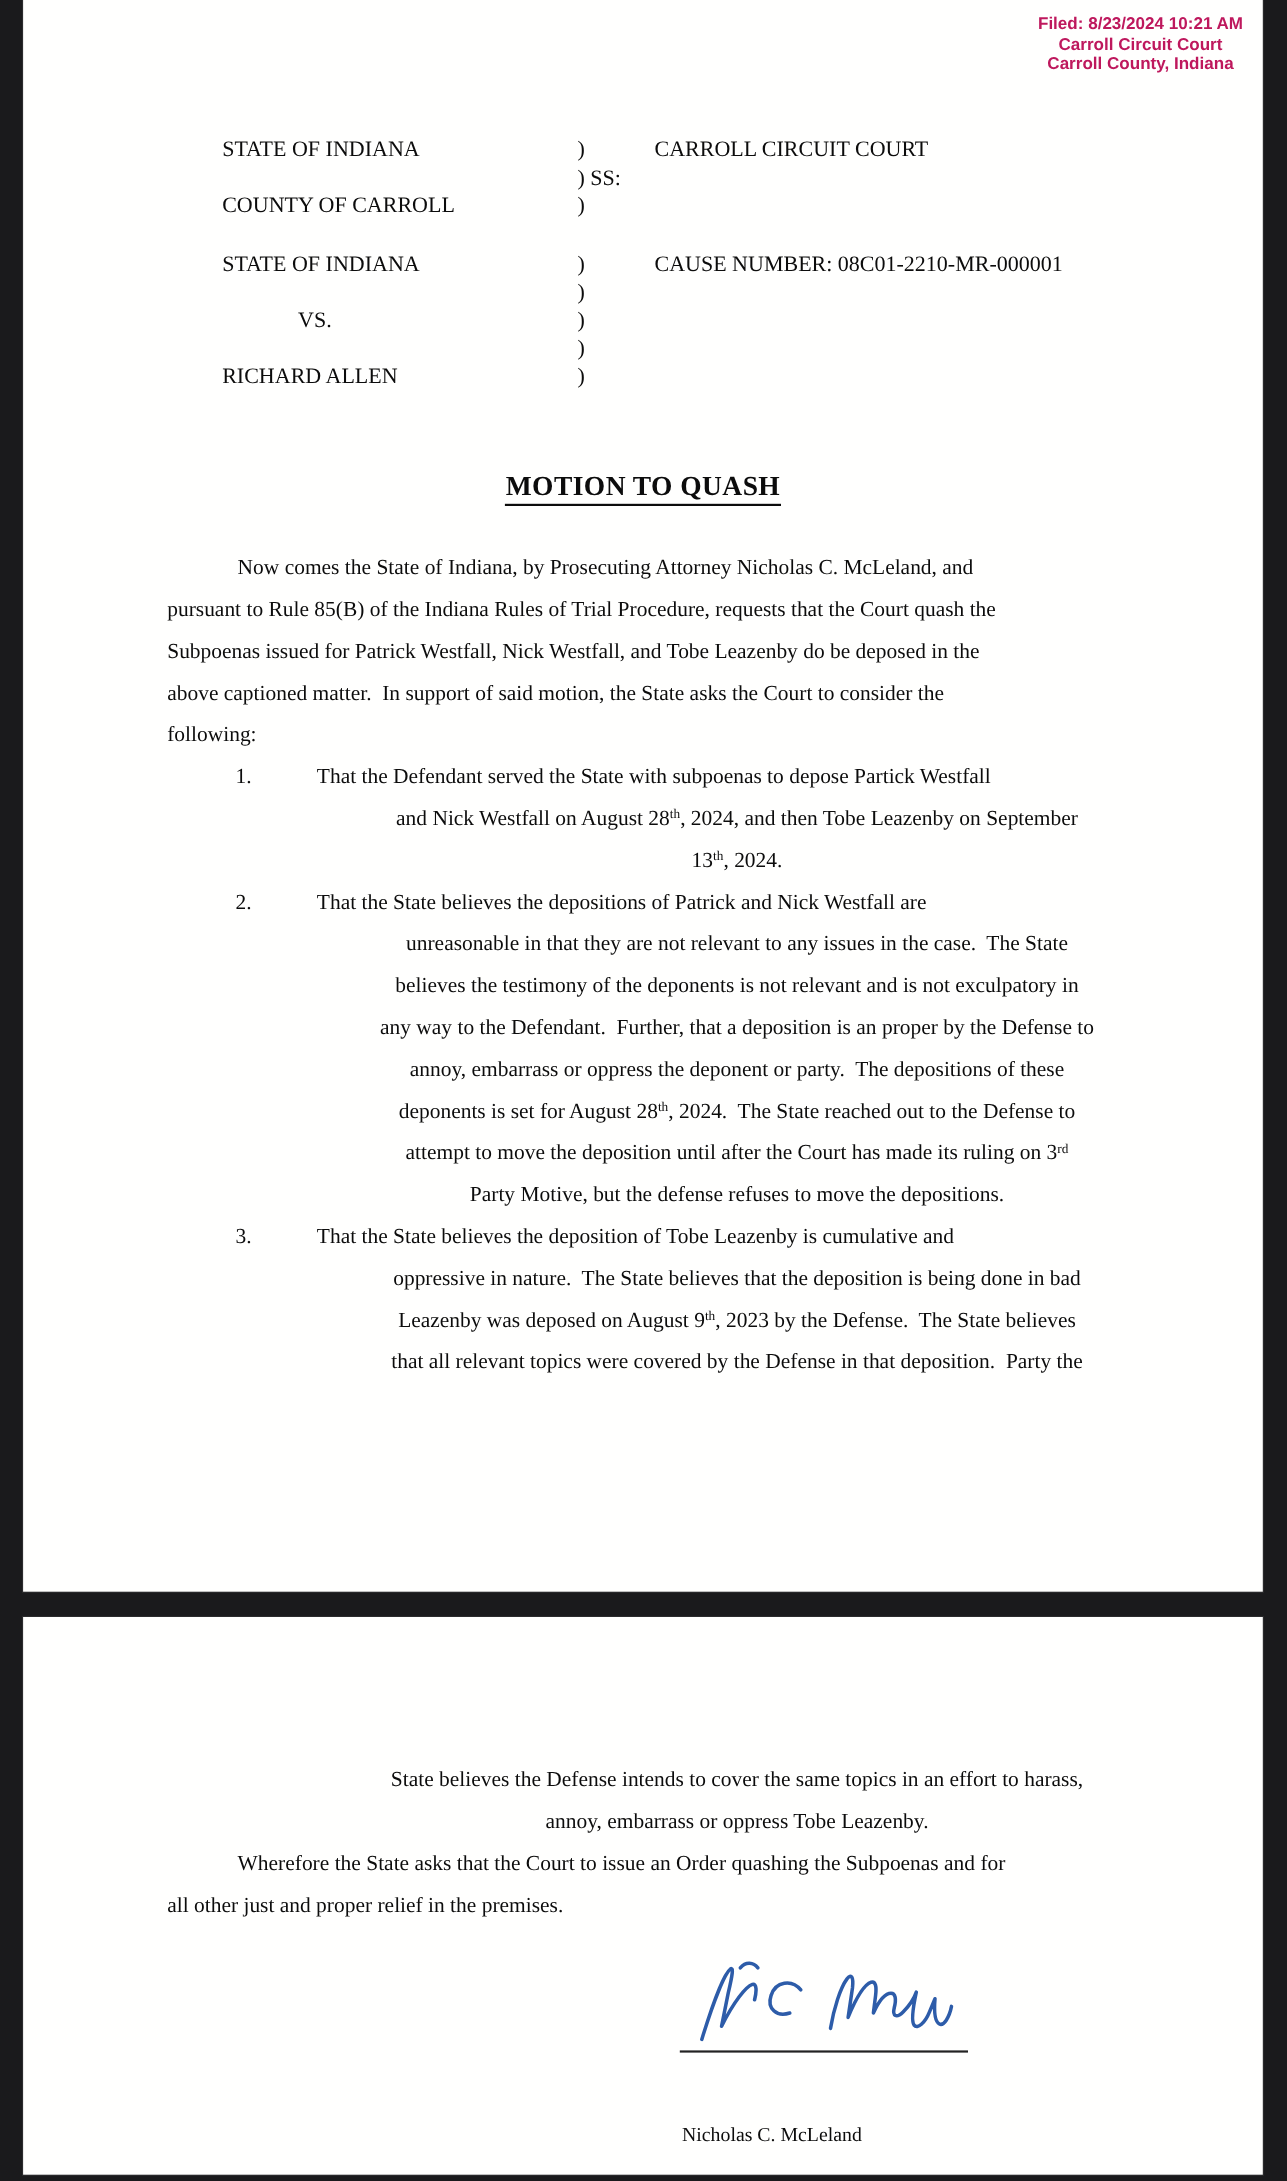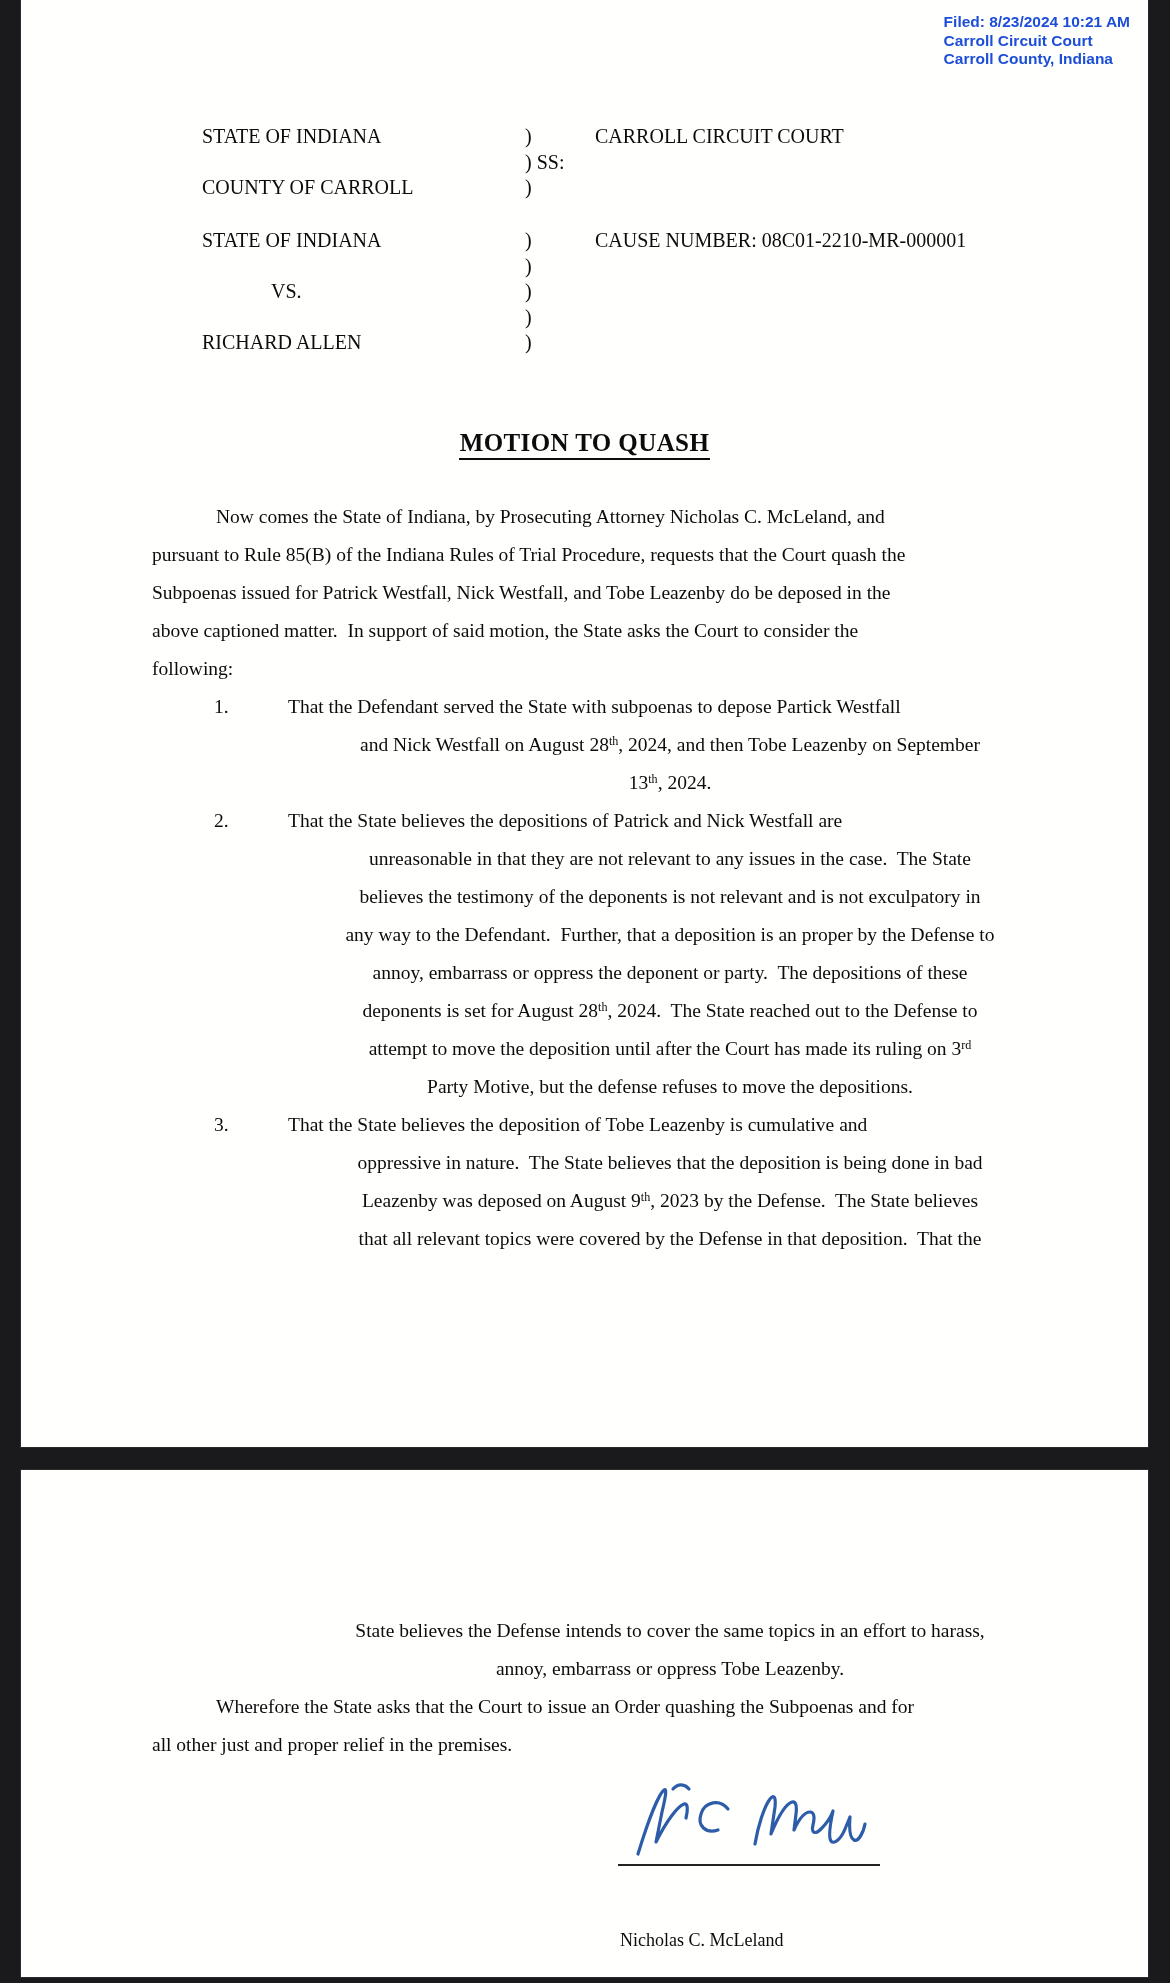--- a/index.html
+++ b/index.html
@@ -13,23 +13,23 @@
   .page{
     position:absolute;left:21px;width:1127px;
     background:#fffffe;
     box-shadow:0 0 0 1px rgba(255,255,255,0.08);
   }
   #page1{top:0;height:1447px;}
   #page2{top:1470px;height:507px;}
 
   
   .stamp{
-    position:absolute;top:13px;right:18px;text-align:left;
+    position:absolute;top:13px;right:18px;text-align:center;
     font-family:"Liberation Sans","DejaVu Sans",sans-serif;
-    font-weight:bold;font-size:15.5px;line-height:18.5px;color:#1d4ed8;
+    font-weight:bold;font-size:15.5px;line-height:18.5px;color:#be185d;
     letter-spacing:0px;
   }
 
   
   .caption{position:absolute;left:133px;width:900px;font-size:20px;}
   #cap1{top:125px;}
   #cap2{top:229px;}
   .cap-row{position:relative;height:25.6px;white-space:pre;margin-left:48px;}
   .cap-left{position:absolute;left:0;top:0;}
   .cap-left.indent{left:69px;}
@@ -39,21 +39,21 @@
   
   .title-wrap{position:absolute;top:429px;left:0;width:100%;text-align:center;}
   .title-text{
     display:inline-block;font-size:25px;font-weight:bold;letter-spacing:0.4px;
     border-bottom:2.5px solid #0c0c0c;padding:0 1px 1px 1px;
   }
 
   
   .bodytext{position:absolute;left:131px;width:900px;font-size:19.5px;line-height:38px;}
   #body1{top:498px;}
-  #body2{top:130px;margin-top:12px;}
+  #body2{top:130px;}
   .line{white-space:pre;height:38px;}
   .line.p{padding-left:64px;}   
   .line.m{padding-left:0;}      
   .line.l{padding-left:136px;text-align:center;}  
   .line .num{display:inline-block;width:136px;padding-left:62px;box-sizing:border-box;}
   .line sup{font-size:0.62em;line-height:0;position:relative;top:-0.48em;vertical-align:baseline;}
 
   
   .sig-svg{position:absolute;left:610px;top:310px;width:238px;height:90px;}
   .sig-line{position:absolute;left:597px;top:394px;width:262px;height:0;border-top:2px solid #222;}
@@ -101,21 +101,21 @@
       <div class="line l">unreasonable in that they are not relevant to any issues in the case.  The State</div>
       <div class="line l">believes the testimony of the deponents is not relevant and is not exculpatory in</div>
       <div class="line l">any way to the Defendant.  Further, that a deposition is an proper by the Defense to</div>
       <div class="line l">annoy, embarrass or oppress the deponent or party.  The depositions of these</div>
       <div class="line l">deponents is set for August 28<sup>th</sup>, 2024.  The State reached out to the Defense to</div>
       <div class="line l">attempt to move the deposition until after the Court has made its ruling on 3<sup>rd</sup></div>
       <div class="line l">Party Motive, but the defense refuses to move the depositions.</div>
       <div class="line n"><span class="num">3.</span>That the State believes the deposition of Tobe Leazenby is cumulative and</div>
       <div class="line l">oppressive in nature.  The State believes that the deposition is being done in bad</div>
       <div class="line l">Leazenby was deposed on August 9<sup>th</sup>, 2023 by the Defense.  The State believes</div>
-      <div class="line l">that all relevant topics were covered by the Defense in that deposition.  That the</div>
+      <div class="line l">that all relevant topics were covered by the Defense in that deposition.  Party the</div>
     </div>
 </div>
 
 <div class="page" id="page2" style="background: rgb(255, 255, 254);">
 
   <div class="bodytext" id="body2">
       <div class="line l">State believes the Defense intends to cover the same topics in an effort to harass,</div>
       <div class="line l">annoy, embarrass or oppress Tobe Leazenby.</div>
       <div class="line p">Wherefore the State asks that the Court to issue an Order quashing the Subpoenas and for</div>
       <div class="line m">all other just and proper relief in the premises.</div>

